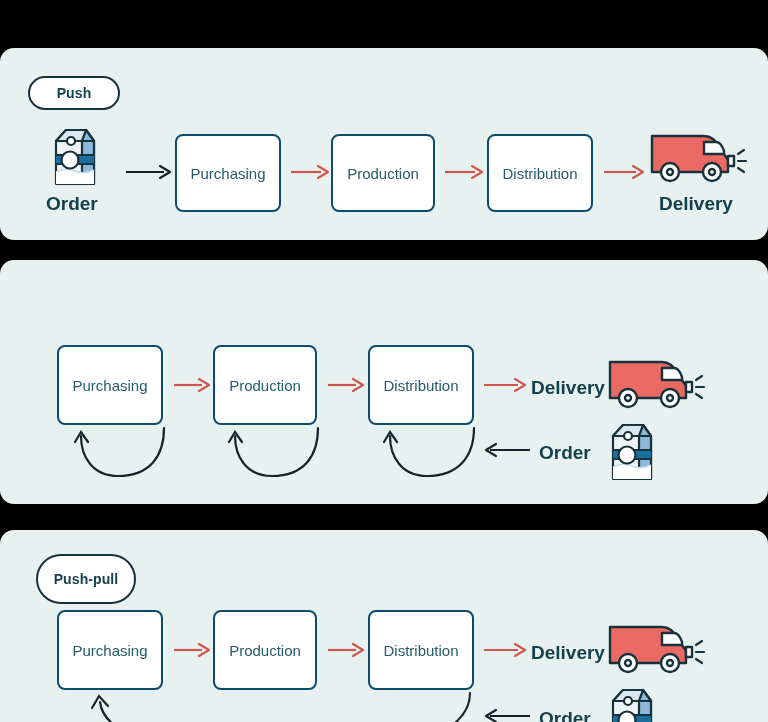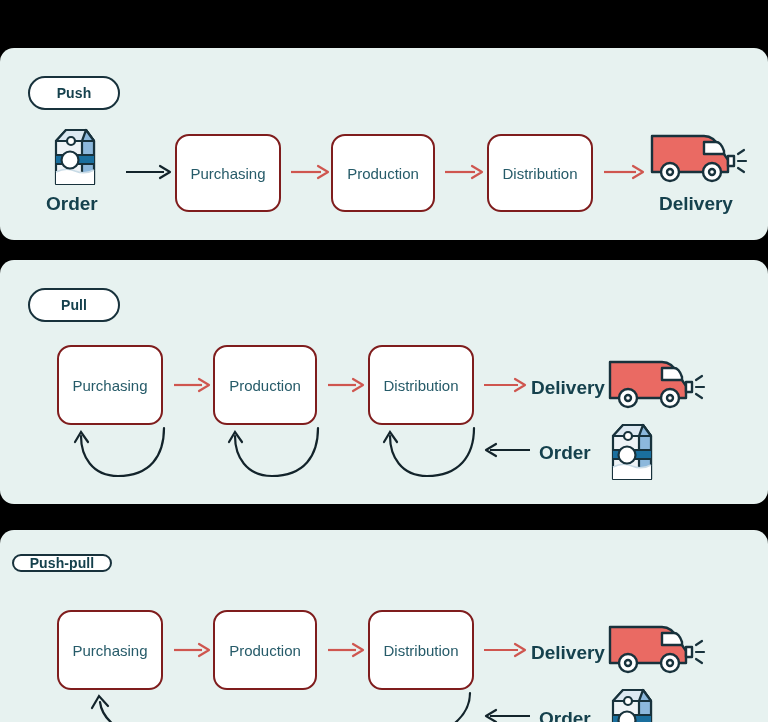--- a/index.html
+++ b/index.html
@@ -45,22 +45,22 @@
     display: flex;
     align-items: center;
     justify-content: center;
     box-sizing: border-box;
     white-space: nowrap;
   }
 
   .node {
     position: absolute;
     background: #ffffff;
-    border: 2px solid #7f1d1d;
-    border-radius: 14px;
+    border: 2px solid #0c4a6e;
+    border-radius: 8px;
     box-sizing: border-box;
     display: flex;
     align-items: center;
     justify-content: center;
     color: #265b69;
     font-size: 15px;
     white-space: nowrap;
   }
 
   .arrow-svg {
@@ -160,23 +160,20 @@
           <circle cx="64" cy="46" r="3" fill="#ffffff"></circle>
           <path d="M90 28 L96 24 M90 35 L98 35 M90 42 L96 46" stroke-width="2.2" fill="none"></path>
         </g>
       </svg>
     </div>
     <div class="lbl" style="left:659px; top:145px;">Delivery</div>
   </div>
 
   <div class="panel" id="panel-pull">
 
-    <div class="badge" style="left:28px; top:28px; width:92px; height:34px;">
-      <span>Pull</span>
-    </div>
 
     <div class="node" style="left:57px; top:85px; width:106px; height:80px;">
       <span>Purchasing</span>
     </div>
 
     <svg class="arrow-svg" style="left:174px; top:115px;" width="40" height="20" viewBox="0 0 40 20">
       <line x1="0" y1="10" x2="28" y2="10" stroke="#cf564f" stroke-width="2.2"></line>
       <path d="M25 4 L35 10 L25 16" fill="none" stroke="#cf564f" stroke-width="2.2" stroke-linecap="round" stroke-linejoin="round"></path>
     </svg>
 
@@ -245,21 +242,21 @@
         <path d="M318 168 C318 196 304 216 272 216 C246 216 235 196 235 176"></path>
         <path d="M229 182 L235 172 L242 182"></path>
         <path d="M474 168 C474 196 459 216 427 216 C401 216 390 196 390 176"></path>
         <path d="M384 182 L390 172 L397 182"></path>
       </g>
     </svg>
   </div>
 
   <div class="panel" id="panel-pushpull">
 
-    <div class="badge" style="left:12px; top:24px; width:100px; height:18px;">
+    <div class="badge" style="left:36px; top:24px; width:100px; height:50px;">
       <span>Push-pull</span>
     </div>
 
     <div class="node" style="left:57px; top:80px; width:106px; height:80px;">
       <span>Purchasing</span>
     </div>
 
     <svg class="arrow-svg" style="left:174px; top:110px;" width="40" height="20" viewBox="0 0 40 20">
       <line x1="0" y1="10" x2="28" y2="10" stroke="#cf564f" stroke-width="2.2"></line>
       <path d="M25 4 L35 10 L25 16" fill="none" stroke="#cf564f" stroke-width="2.2" stroke-linecap="round" stroke-linejoin="round"></path>

